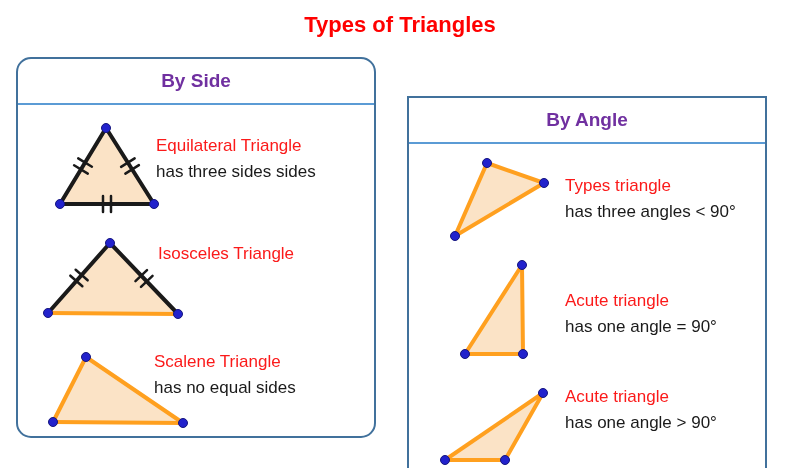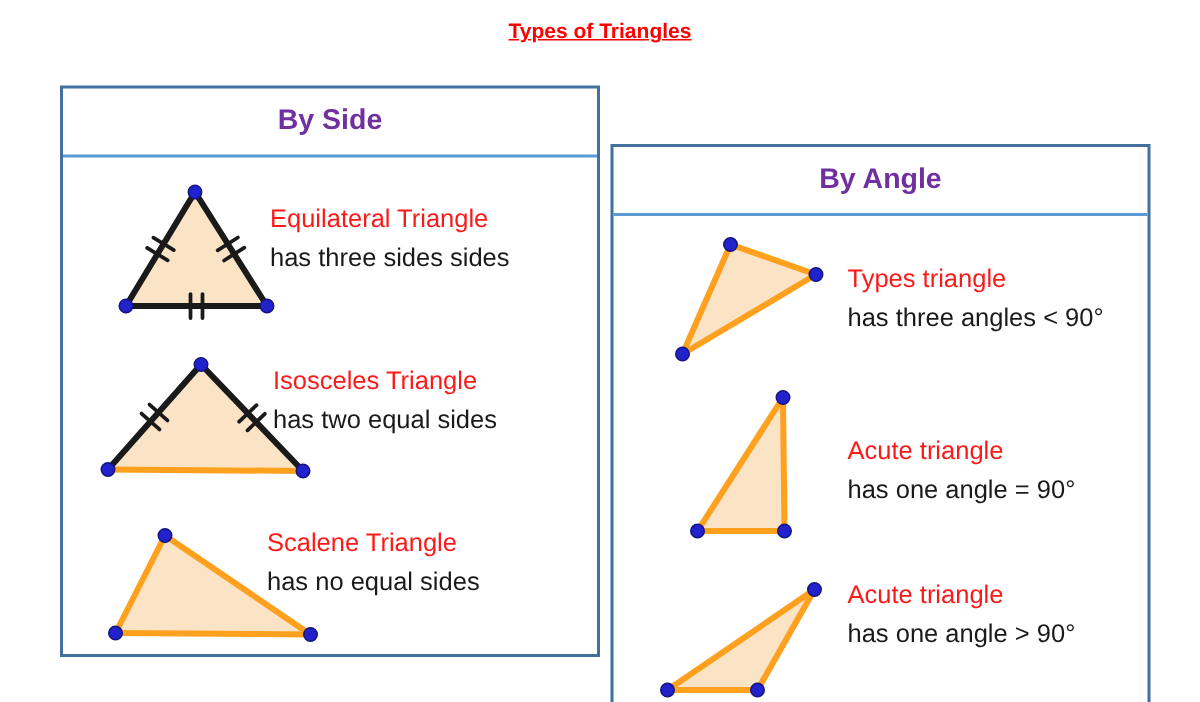--- a/index.html
+++ b/index.html
@@ -3,30 +3,29 @@
 <meta charset="utf-8">
 <style>
   html,body{margin:0;padding:0;background:#ffffff;}
   body{
     width:800px;height:468px;position:relative;overflow:hidden;
     font-family:"Liberation Sans", sans-serif;
     -webkit-font-smoothing:antialiased;
   }
   .title{
     position:absolute;left:0;top:12px;width:800px;margin:0;
-    text-align:center;font-size:14px;font-weight:bold;
+    text-align:center;font-size:22px;font-weight:bold;
     color:var(--title-red,#ff0000);
-    text-decoration:underline;
   }
   .panel{
     position:absolute;top:57px;width:360px;height:381px;
     border:2px solid var(--panel-border,#41719c);
     box-sizing:border-box;background:#ffffff;
   }
-  .panel-left{left:40px;}
+  .panel-left{left:16px;border-radius:15px;}
   .panel-right{left:407px;margin-top:39px;}
   .panel-header{
     height:44px;line-height:44px;text-align:center;
     border-bottom:2px solid var(--header-divider,#5b9bd5);
     font-size:19px;font-weight:bold;color:var(--heading-purple,#7030a0);
   }
   .panel-body{position:relative;width:100%;height:331px;padding-left:16px;}
   .fig{position:absolute;display:block;}
   .row-text{position:absolute;line-height:26px;font-size:17px;white-space:nowrap;}
   .row-label{color:var(--label-red,#ff0000);}
@@ -69,21 +68,20 @@
         <line x1="22" y1="86" x2="152" y2="87" stroke="#ffa01f" stroke-width="4" stroke-linecap="round"></line>
         <line x1="152" y1="87" x2="84" y2="16" stroke="#1a1a1a" stroke-width="4" stroke-linecap="round"></line>
         <line x1="126.54433675812913" y1="48.855324336769556" x2="114.98913847570688" y2="59.92227480444157" stroke="#1a1a1a" stroke-width="2.5" stroke-linecap="round"></line>
         <line x1="121.01086152429312" y1="43.07772519555843" x2="109.45566324187087" y2="54.144675663230444" stroke="#1a1a1a" stroke-width="2.5" stroke-linecap="round"></line>
         <circle cx="84" cy="16" r="4.5" fill="#2222cc" stroke="#15157e" stroke-width="1"></circle>
         <circle cx="22" cy="86" r="4.5" fill="#2222cc" stroke="#15157e" stroke-width="1"></circle>
         <circle cx="152" cy="87" r="4.5" fill="#2222cc" stroke="#15157e" stroke-width="1"></circle>
       </svg>
     <div class="row-text" style="left:140px;top:136px">
       <div class="row-label">Isosceles Triangle</div>
-      <div class="row-desc">has two equal sides</div>
     </div>
 
     <svg class="fig" style="left:12px;top:236px" width="170" height="95">
         <polygon points="56,16 23,81 153,82" fill="#fbe3c6"></polygon>
         <line x1="56" y1="16" x2="23" y2="81" stroke="#ffa01f" stroke-width="4" stroke-linecap="round"></line>
         <line x1="23" y1="81" x2="153" y2="82" stroke="#ffa01f" stroke-width="4" stroke-linecap="round"></line>
         <line x1="153" y1="82" x2="56" y2="16" stroke="#ffa01f" stroke-width="4" stroke-linecap="round"></line>
         <circle cx="56" cy="16" r="4.5" fill="#2222cc" stroke="#15157e" stroke-width="1"></circle>
         <circle cx="23" cy="81" r="4.5" fill="#2222cc" stroke="#15157e" stroke-width="1"></circle>
         <circle cx="153" cy="82" r="4.5" fill="#2222cc" stroke="#15157e" stroke-width="1"></circle>

